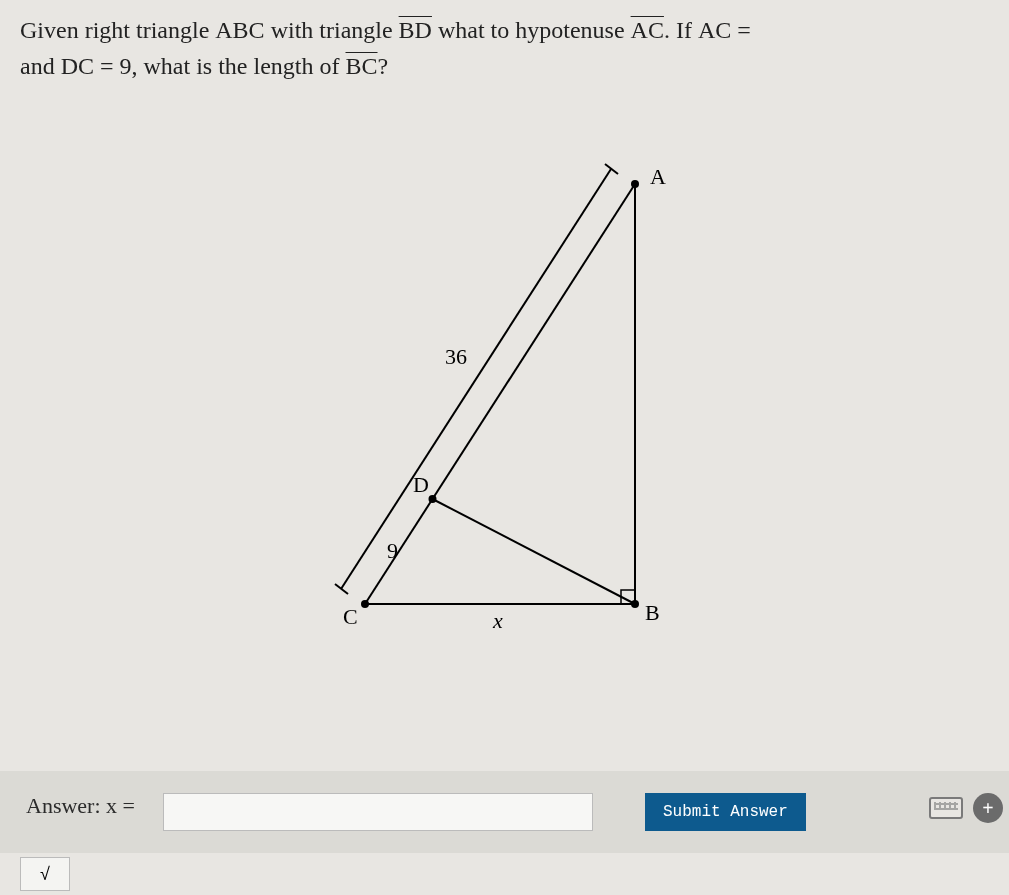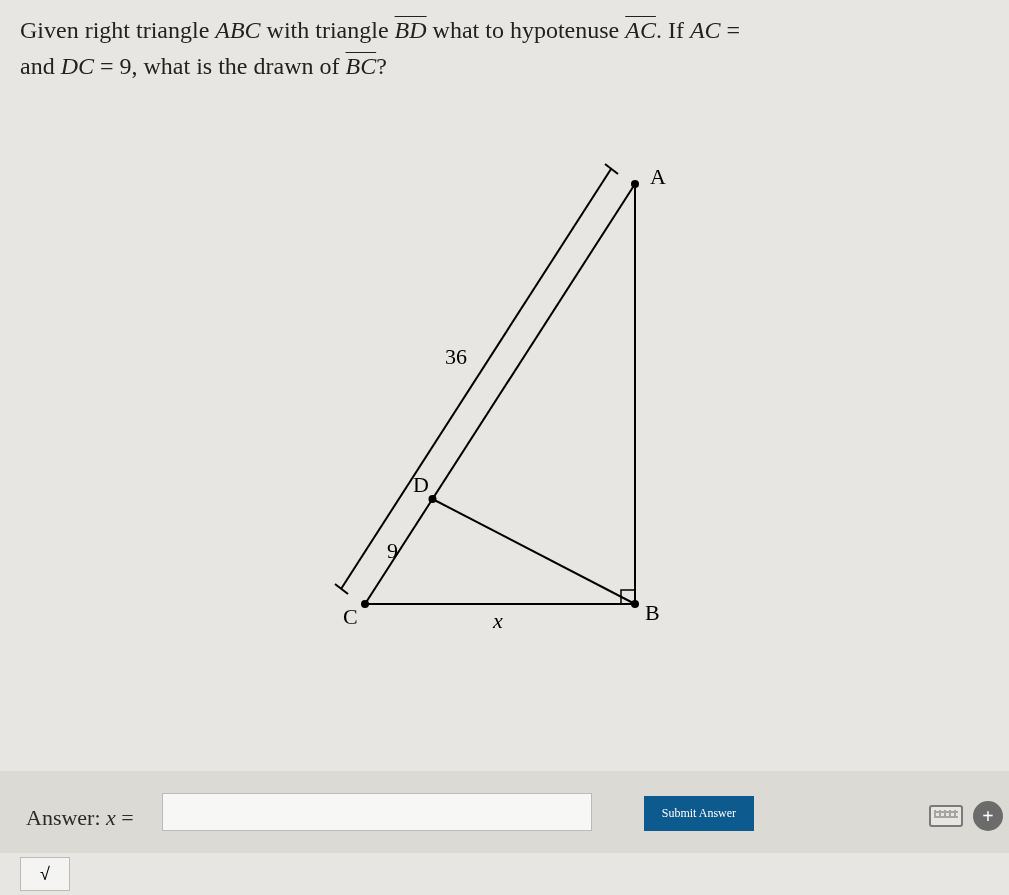--- a/index.html
+++ b/index.html
@@ -14,36 +14,36 @@
     .problem-text {
       padding: 12px 20px 0 20px;
       font-size: 24px;
       line-height: 1.5;
       color: #222;
     }
     .overline {
       text-decoration: overline;
       text-decoration-thickness: 1px;
     }
-    .math-it { font-style: italic; font-family: 'Times New Roman', serif; }
+    .math-it { font-family: 'Times New Roman', serif; }
     .diagram-area {
       width: 100%;
       display: flex;
       justify-content: center;
       margin-top: 40px;
     }
     .answer-bar {
       position: absolute;
       bottom: 42px;
       left: 0;
       right: 0;
       background: rgba(210,210,205,0.6);
       padding: 22px 20px 22px 26px;
       display: flex;
-      align-items: flex-end;
+      align-items: flex-start;
       gap: 28px;
     }
     .answer-label {
       font-family: 'Times New Roman', serif;
       font-size: 22px;
       color: #2b2b2b;
       white-space: nowrap;
     }
     .answer-input {
       height: 38px;
@@ -51,24 +51,24 @@
       border: 1px solid #bbb;
       background: #f7f7f5;
       font-size: 18px;
       padding: 0 10px;
     }
     .submit-btn {
       background: #0d5a8e;
       color: #fff;
       border: none;
       padding: 10px 18px;
-      font-size: 12px;
+      font-size: 16px;
       cursor: pointer;
       margin-left: 24px;
-      font-family: Liberation Serif, serif;
+      font-family: Liberation Mono, monospace;
     }
     .right-widgets {
       position: absolute;
       right: 6px;
       display: flex;
       align-items: center;
       gap: 10px;
     }
     .keyboard-icon {
       width: 34px; height: 22px;
@@ -109,21 +109,21 @@
       cursor: pointer;
     }
     svg text { font-family: 'Times New Roman', serif; }
     .lbl-it { font-style: italic; }
   </style>
 </head>
 <body>
 
 <div class="problem-text">
   <span>Given right triangle </span><span class="math-it">ABC</span><span> with triangle </span><span class="overline math-it">BD</span><span> what to hypotenuse </span><span class="overline math-it">AC</span><span>. If </span><span class="math-it">AC</span><span> =</span><br>
-  <span>and </span><span class="math-it">DC</span><span> = 9, what is the drawn of </span><span class="overline math-it">BC</span><span>?</span>
+  <span>and </span><span class="math-it">DC</span><span> = 9, what is the length of </span><span class="overline math-it">BC</span><span>?</span>
 </div>
 
 <div class="diagram-area">
   <svg width="420" height="520" viewBox="0 0 420 520">
 
     <line x1="70" y1="480" x2="340" y2="480" stroke="#000" stroke-width="2"></line>
     <line x1="340" y1="480" x2="340" y2="60" stroke="#000" stroke-width="2"></line>
     <line x1="70" y1="480" x2="340" y2="60" stroke="#000" stroke-width="2"></line>
 
     <line x1="137.5" y1="375" x2="340" y2="480" stroke="#000" stroke-width="2"></line>

